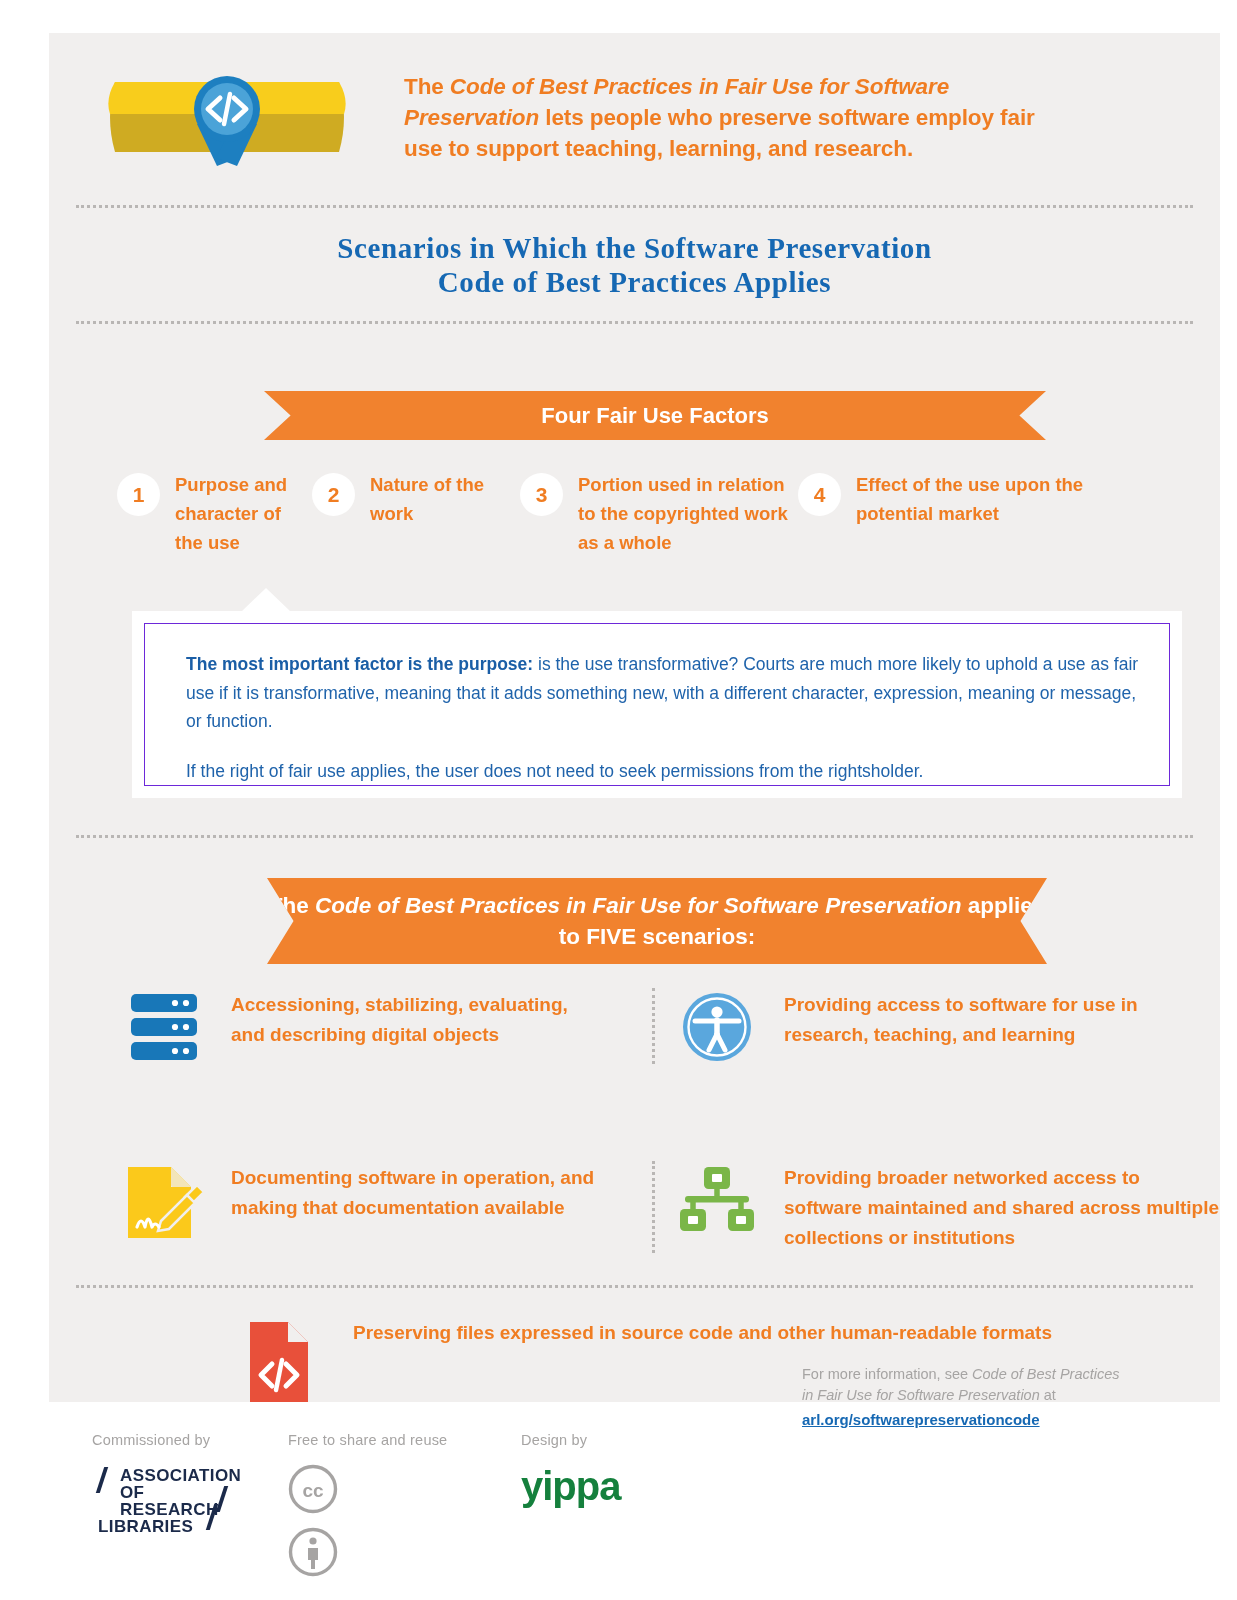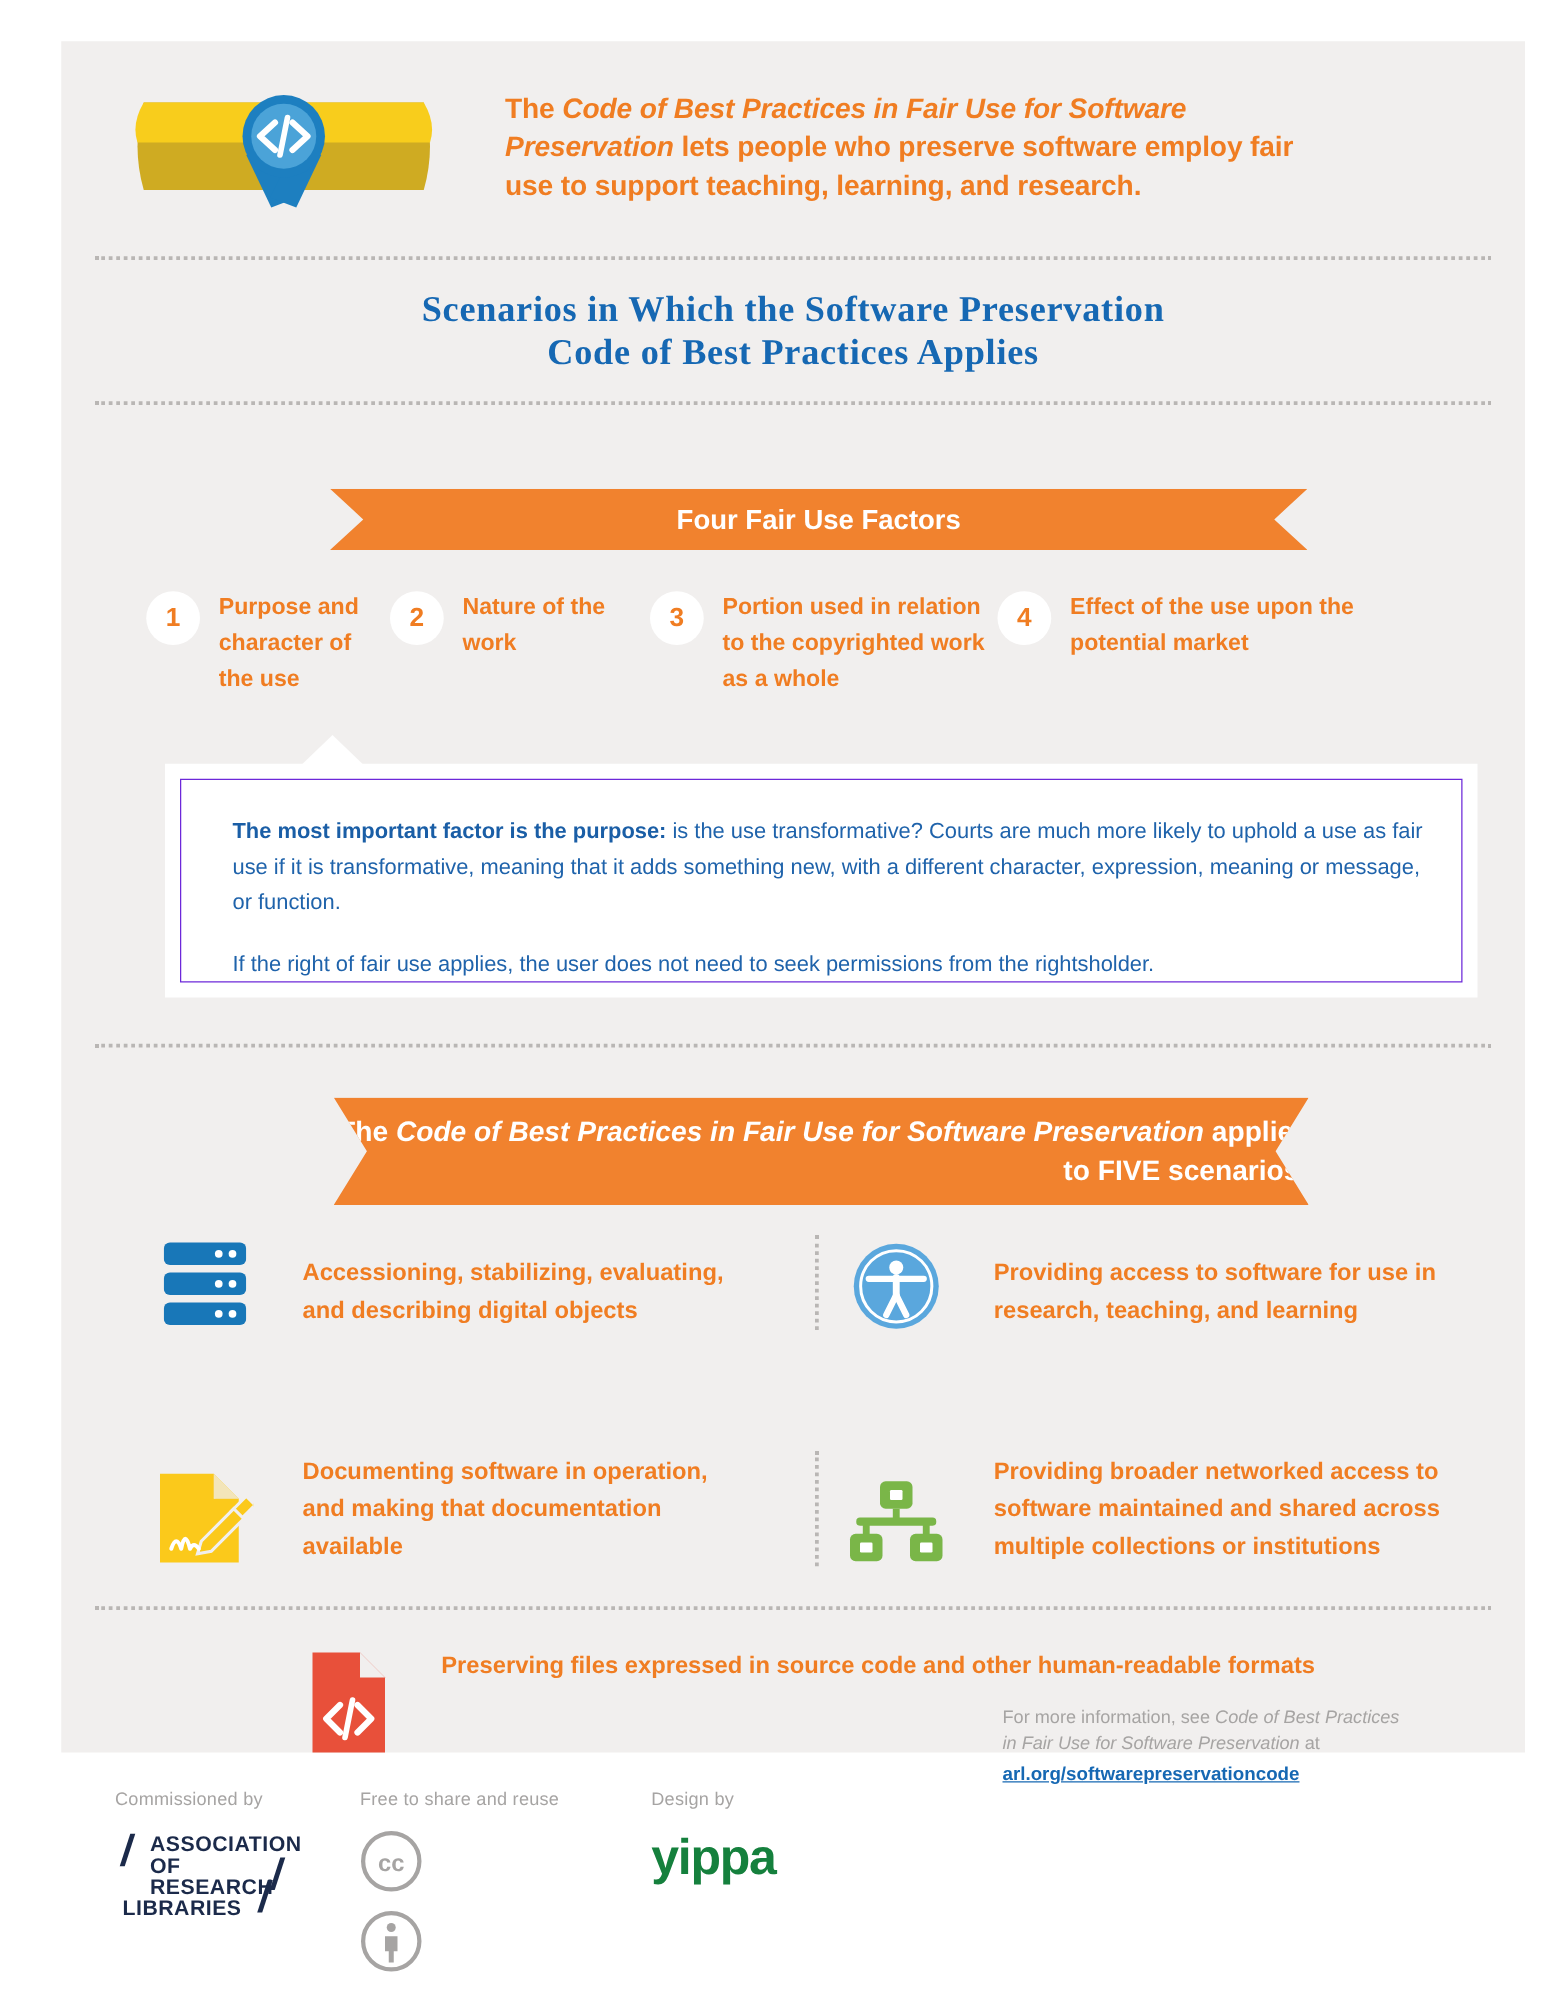--- a/index.html
+++ b/index.html
@@ -78,21 +78,21 @@
   }
 
   .sep2 { position: absolute; left: 27px; top: 288px; width: 1117px; }
 
   
   .banner {
     position: absolute;
     background: #f1822e;
     color: #ffffff;
     font-weight: bold;
-    text-align: right;
+    text-align: center;
     display: flex;
     align-items: center;
     justify-content: center;
     clip-path: polygon(0 0, 100% 0, 100% 100%, 0 100%, 3.4% 50%);
   }
   .banner.b1 {
     left: 215px; top: 358px;
     width: 782px; height: 49px;
     font-size: 22px;
     clip-path: polygon(0 0, 100% 0, 96.6% 50%, 100% 100%, 0 100%, 3.4% 50%);
@@ -172,21 +172,21 @@
 
   .sep3 { position: absolute; left: 27px; top: 802px; width: 1117px; }
 
   
   .grid {
     position: absolute;
     left: 0; top: 955px;
     width: 1171px;
   }
   .grid-row { display: flex; position: relative; }
-  .grid-cell { display: flex; align-items: flex-end; gap: 11px; }
+  .grid-cell { display: flex; align-items: flex-start; }
   .grid-cell.left  { width: 553px; padding-left: 72px; }
   .grid-cell.right { width: 618px; padding-left: 72px; }
 
   .cell-icon {
     flex: 0 0 auto;
     width: 86px;
     display: flex;
     justify-content: center;
     padding-top: 4px;
   }

